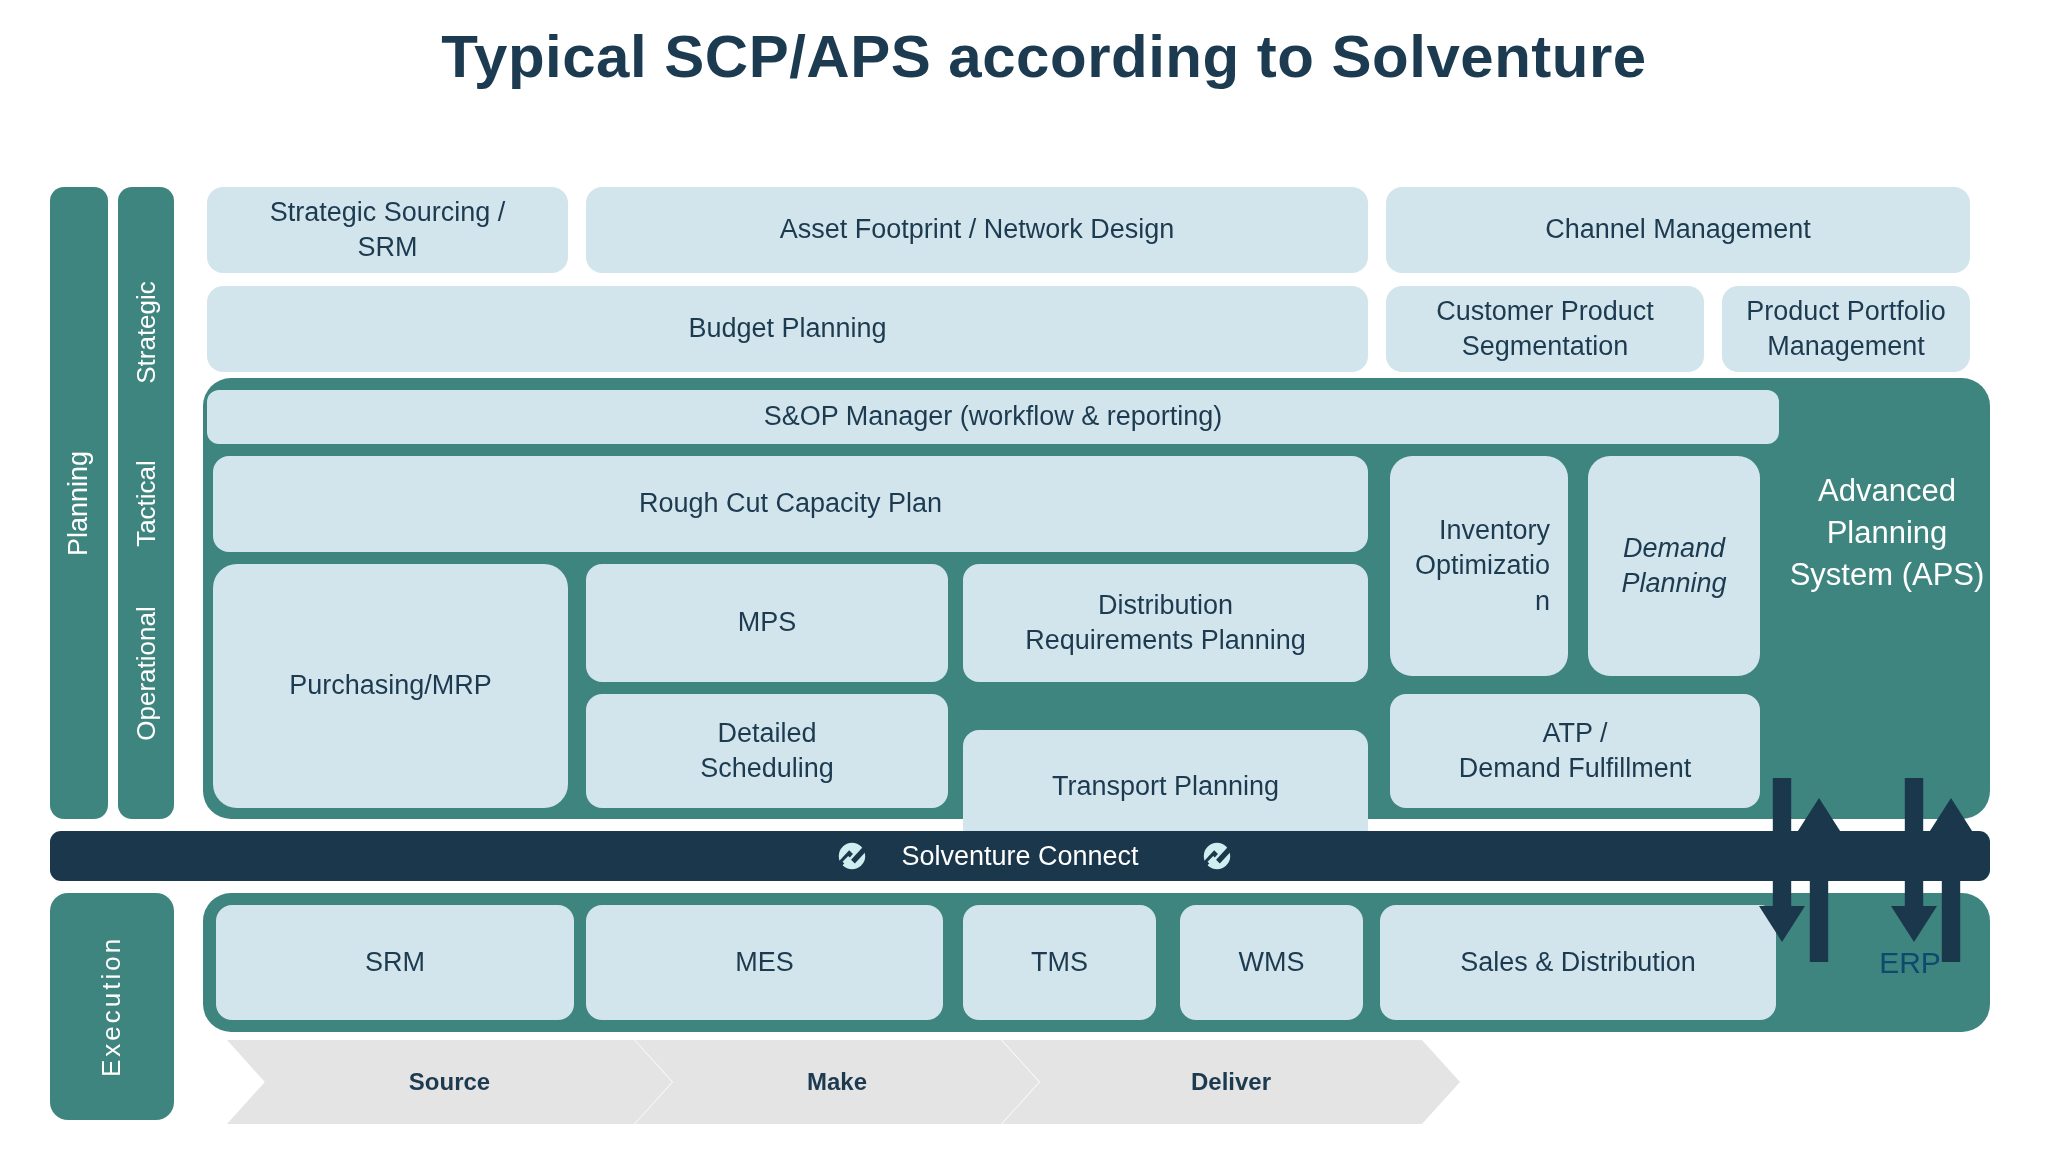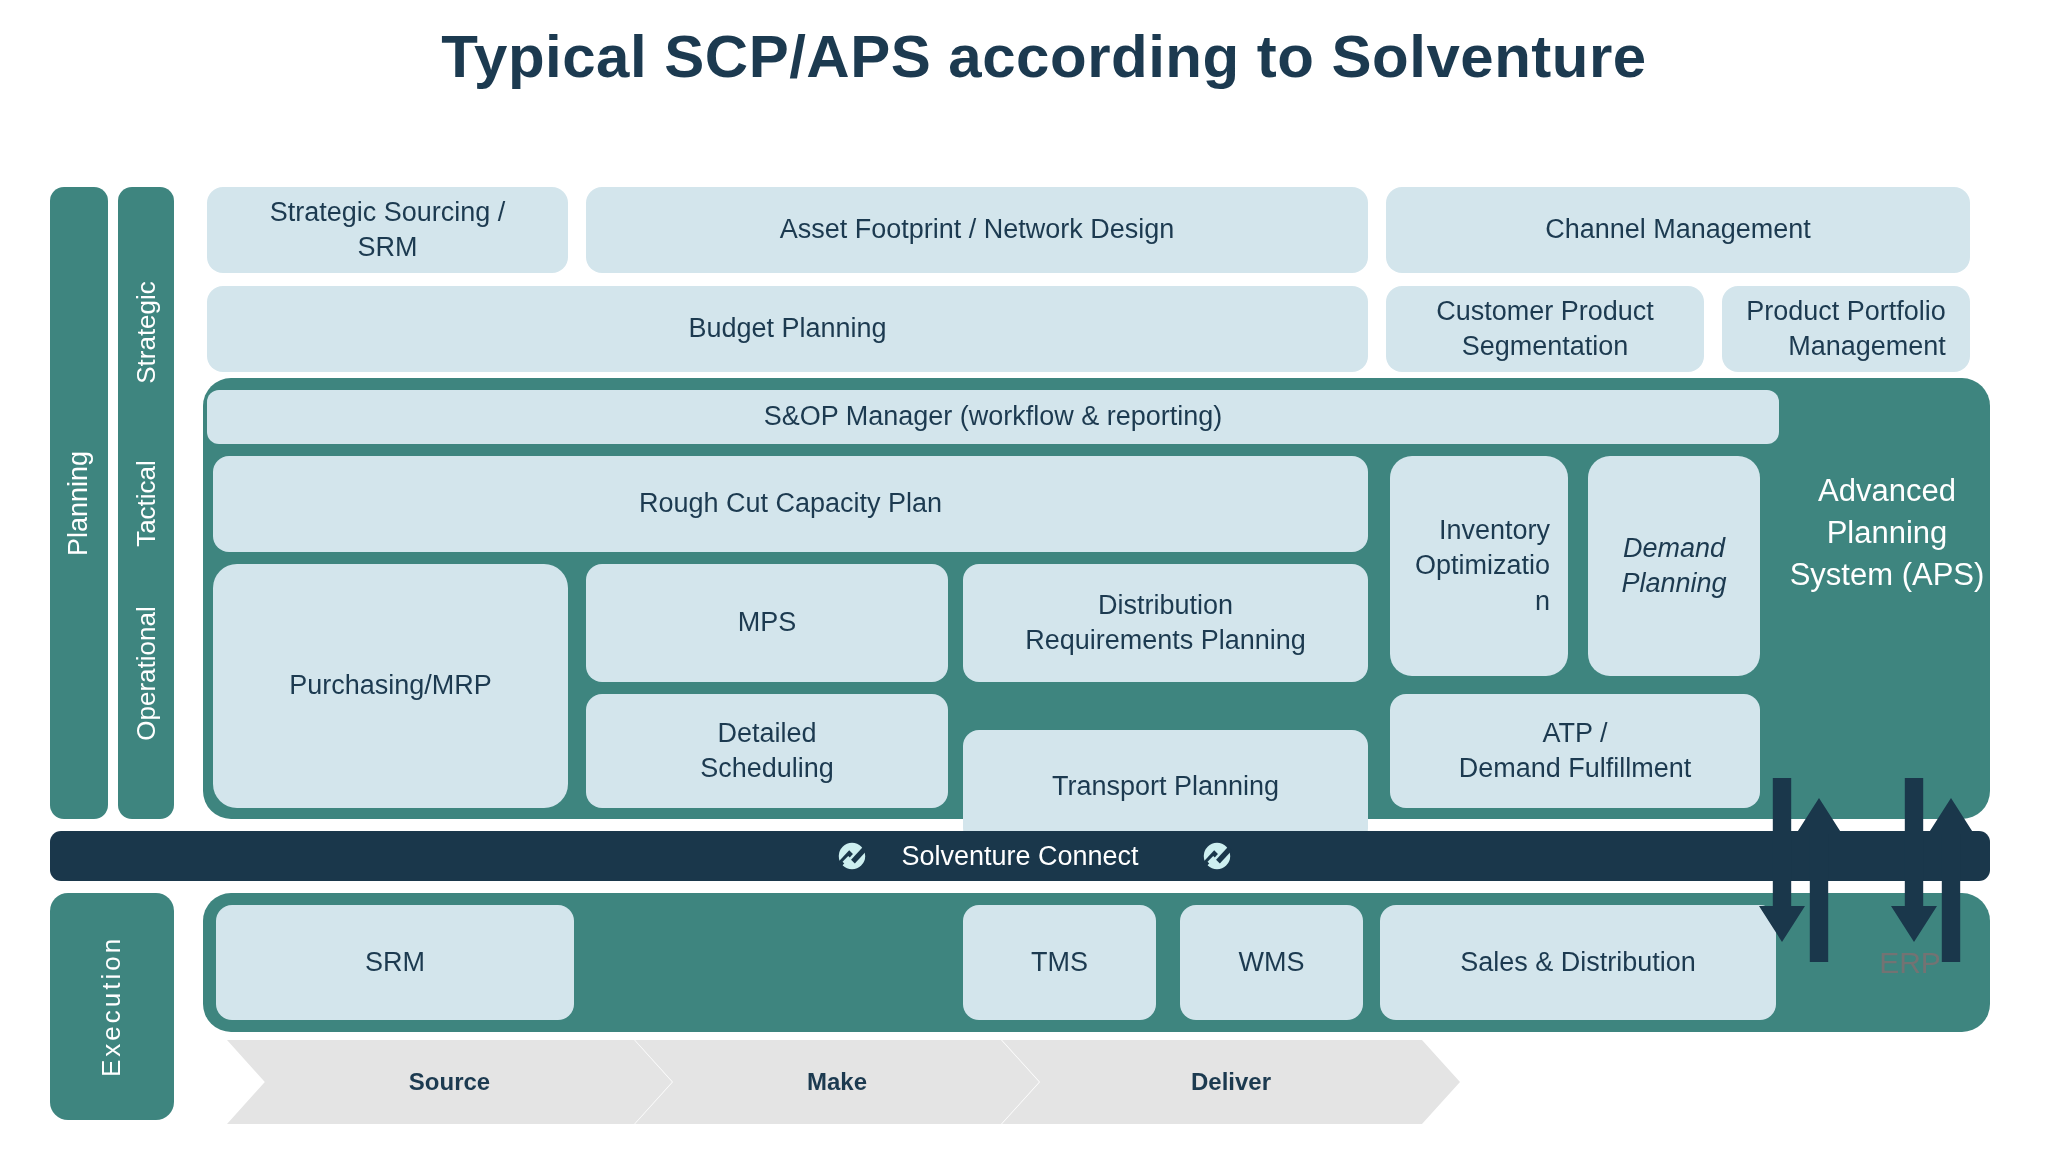--- a/index.html
+++ b/index.html
@@ -26,21 +26,21 @@
     display:flex; align-items:center; justify-content:center; text-align:center;
     font-size:27px; line-height:1.3; color:var(--text); padding:6px 14px; white-space:pre-line;}
 
   
   .tcontainer{position:absolute; background:var(--teal); border-radius:28px;}
 
   .aps-title{position:absolute; left:1782px; top:470px; width:210px; text-align:center;
     color:#fff; font-size:31px; line-height:1.35;}
 
   .erp-label{position:absolute; left:1840px; top:893px; width:140px; height:139px;
-    display:flex; align-items:center; justify-content:center; color:#737373; font-size:30px;}
+    display:flex; align-items:center; justify-content:center; color:#0c4a6e; font-size:30px;}
 
   
   .connect-bar{position:absolute; left:50px; top:831px; width:1940px; height:50px;
     background:var(--navy); border-radius:11px;}
   .connect-label{position:absolute; left:0; top:0; width:100%; height:100%;
     display:flex; align-items:center; justify-content:center; color:#fff; font-size:27px;}
   .connect-icon{position:absolute; top:8px; width:34px; height:34px;}
 
   
   .arrow{position:absolute; width:46px; height:164px; background:var(--navy);}
@@ -78,21 +78,21 @@
   </div>
 
   <div class="box" style="left:207px; top:187px; width:361px; height:86px;">Strategic Sourcing /
 SRM</div>
   <div class="box" style="left:586px; top:187px; width:782px; height:86px;">Asset Footprint / Network Design</div>
   <div class="box" style="left:1386px; top:187px; width:584px; height:86px;">Channel Management</div>
 
   <div class="box" style="left:207px; top:286px; width:1161px; height:86px;">Budget Planning</div>
   <div class="box" style="left:1386px; top:286px; width:318px; height:86px;">Customer Product
 Segmentation</div>
-  <div class="box" style="left:1722px; top:286px; width:248px; height:86px;text-align:right;">Product Portfolio
+  <div class="box" style="left:1722px; top:286px; width:248px; height:86px;">Product Portfolio
 Management</div>
 
   <div class="tcontainer" style="left:203px; top:378px; width:1787px; height:441px;"></div>
 
   <div class="box" style="left:207px; top:390px; width:1572px; height:54px; border-radius:12px;text-align:center;">S&amp;OP Manager (workflow &amp; reporting)</div>
   <div class="box" style="left:213px; top:456px; width:1155px; height:96px;">Rough Cut Capacity Plan</div>
   <div class="box inv-box word-tight" style="left:1390px; top:456px; width:178px; height:220px; border-radius:22px;">Inventory Optimization</div>
   <div class="box" style="left:1588px; top:456px; width:172px; height:220px; border-radius:22px;font-style:italic;">Demand Planning</div>
 
   <div class="box" style="left:213px; top:564px; width:355px; height:244px; border-radius:24px;">Purchasing/MRP</div>
@@ -118,20 +118,21 @@
     <svg class="connect-icon" style="left:1150px;" viewBox="0 0 36 36">
       <circle cx="18" cy="18" r="14" fill="#CDEFF0"></circle>
       <path d="M2 26 L15 12 L19 16 L6 30 Z" fill="#1A374B"></path>
       <path d="M17 22 L30 8 L34 12 L21 26 Z" fill="#1A374B"></path>
       <path d="M8 24 L14 18 L17 21 L11 27 Z" fill="#CDEFF0"></path>
     </svg>
   </div>
 
   <div class="tcontainer" style="left:203px; top:893px; width:1787px; height:139px;"></div>
   <div class="box" style="left:216px; top:905px; width:358px; height:115px;">SRM</div>
+  <div class="box" style="left:586px; top:905px; width:357px; height:115px;">MES</div>
   <div class="box" style="left:963px; top:905px; width:193px; height:115px;">TMS</div>
   <div class="box" style="left:1180px; top:905px; width:183px; height:115px;">WMS</div>
   <div class="box" style="left:1380px; top:905px; width:396px; height:115px;">Sales &amp; Distribution</div>
   <div class="erp-label">ERP</div>
 
   <div class="vbar" style="left:50px; top:893px; width:124px; height:227px; border-radius:18px;">
     <span class="vtext" style="font-size:26px; letter-spacing:3px;">Execution</span>
   </div>
 
   <div class="arrow arrow-down" style="left:1759px; top:778px;"></div>

